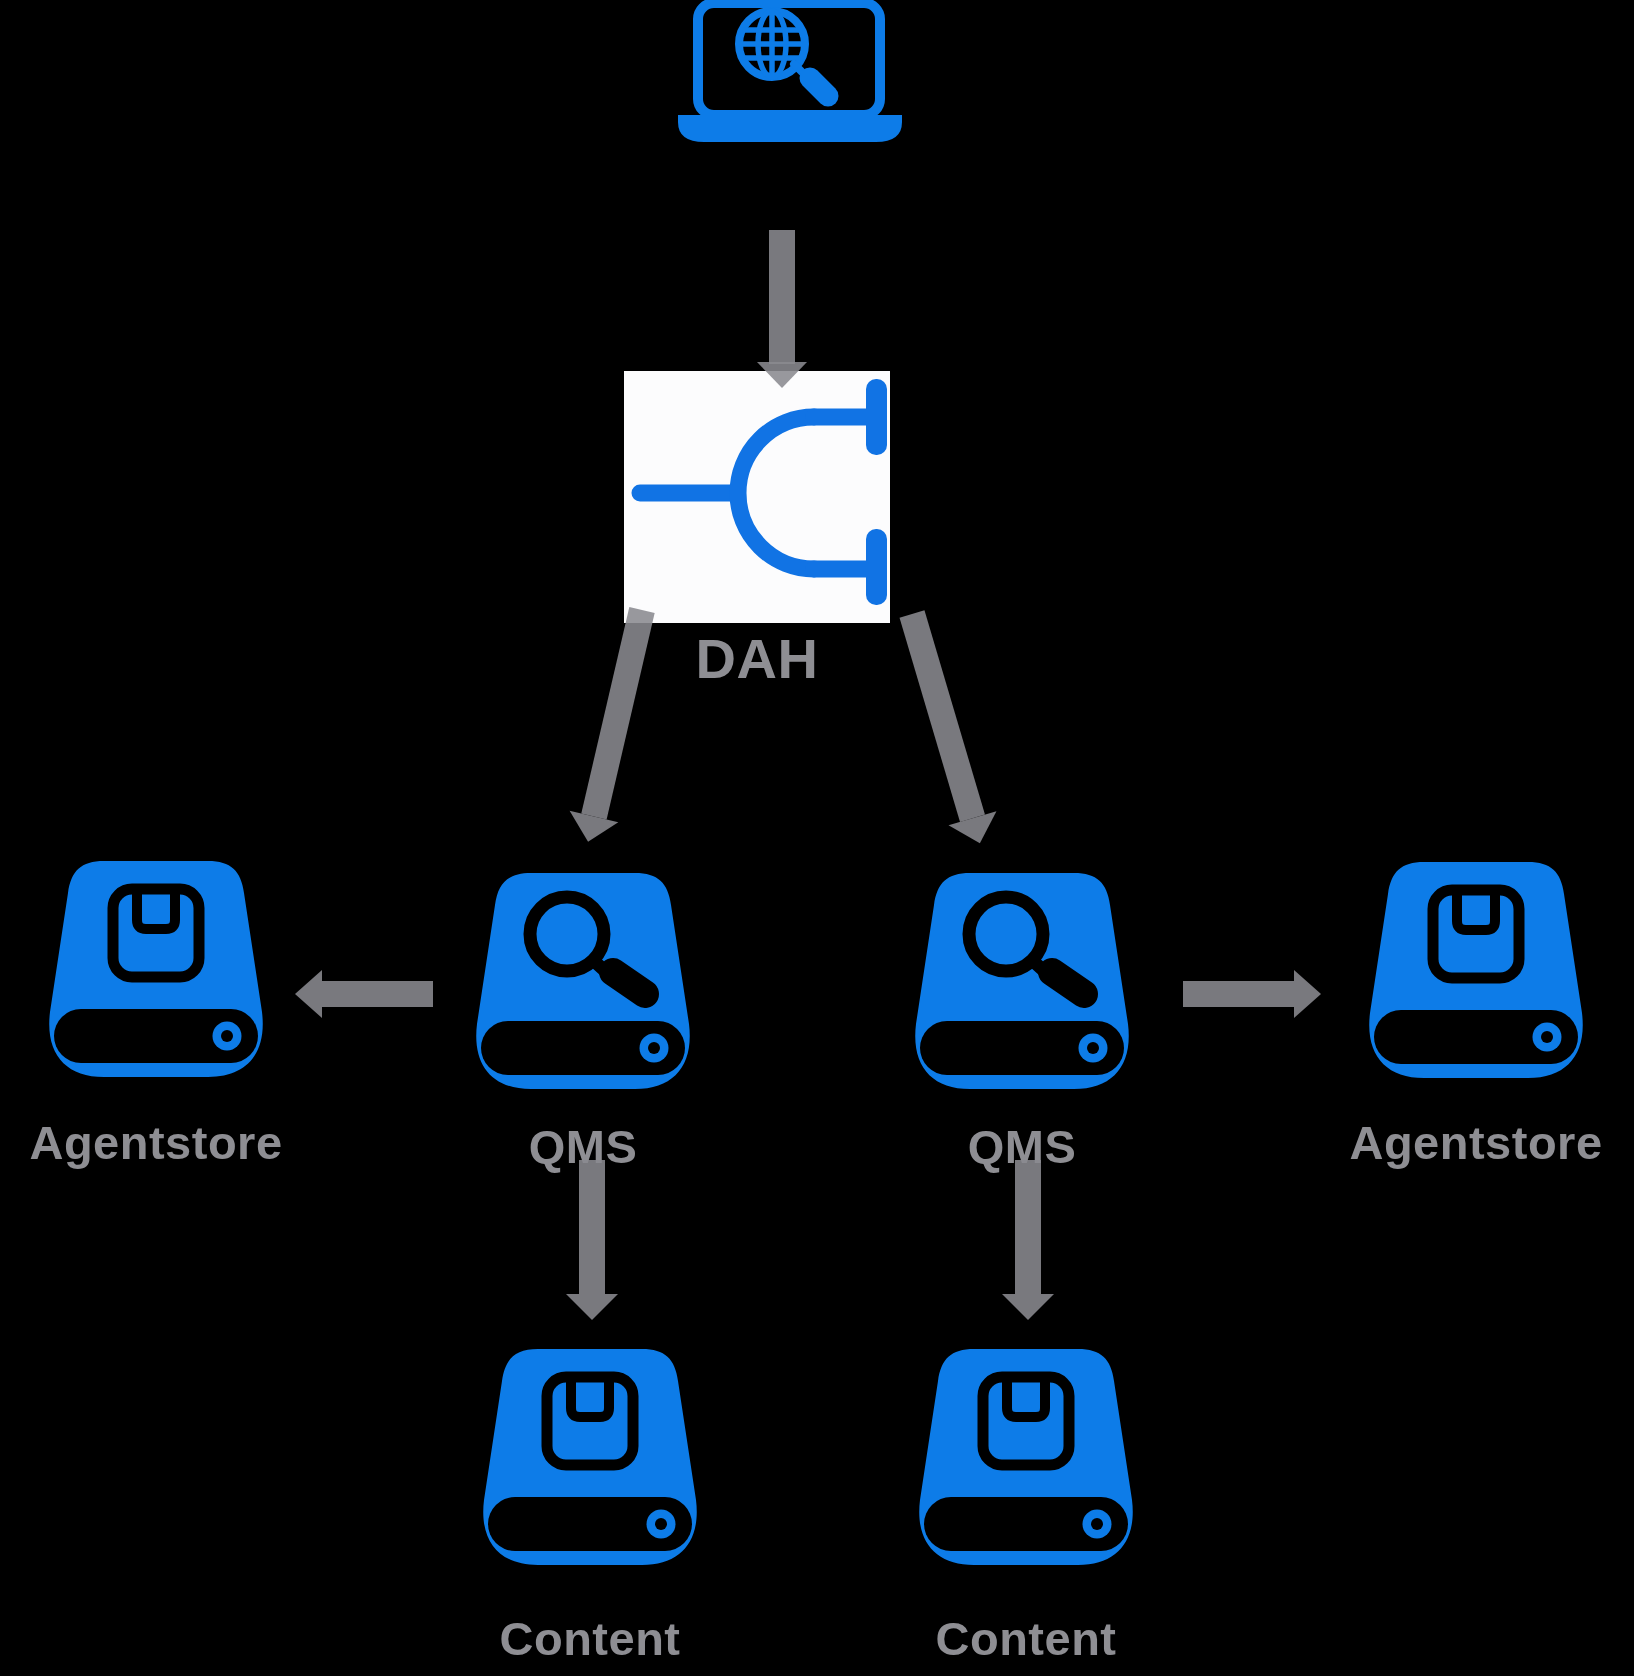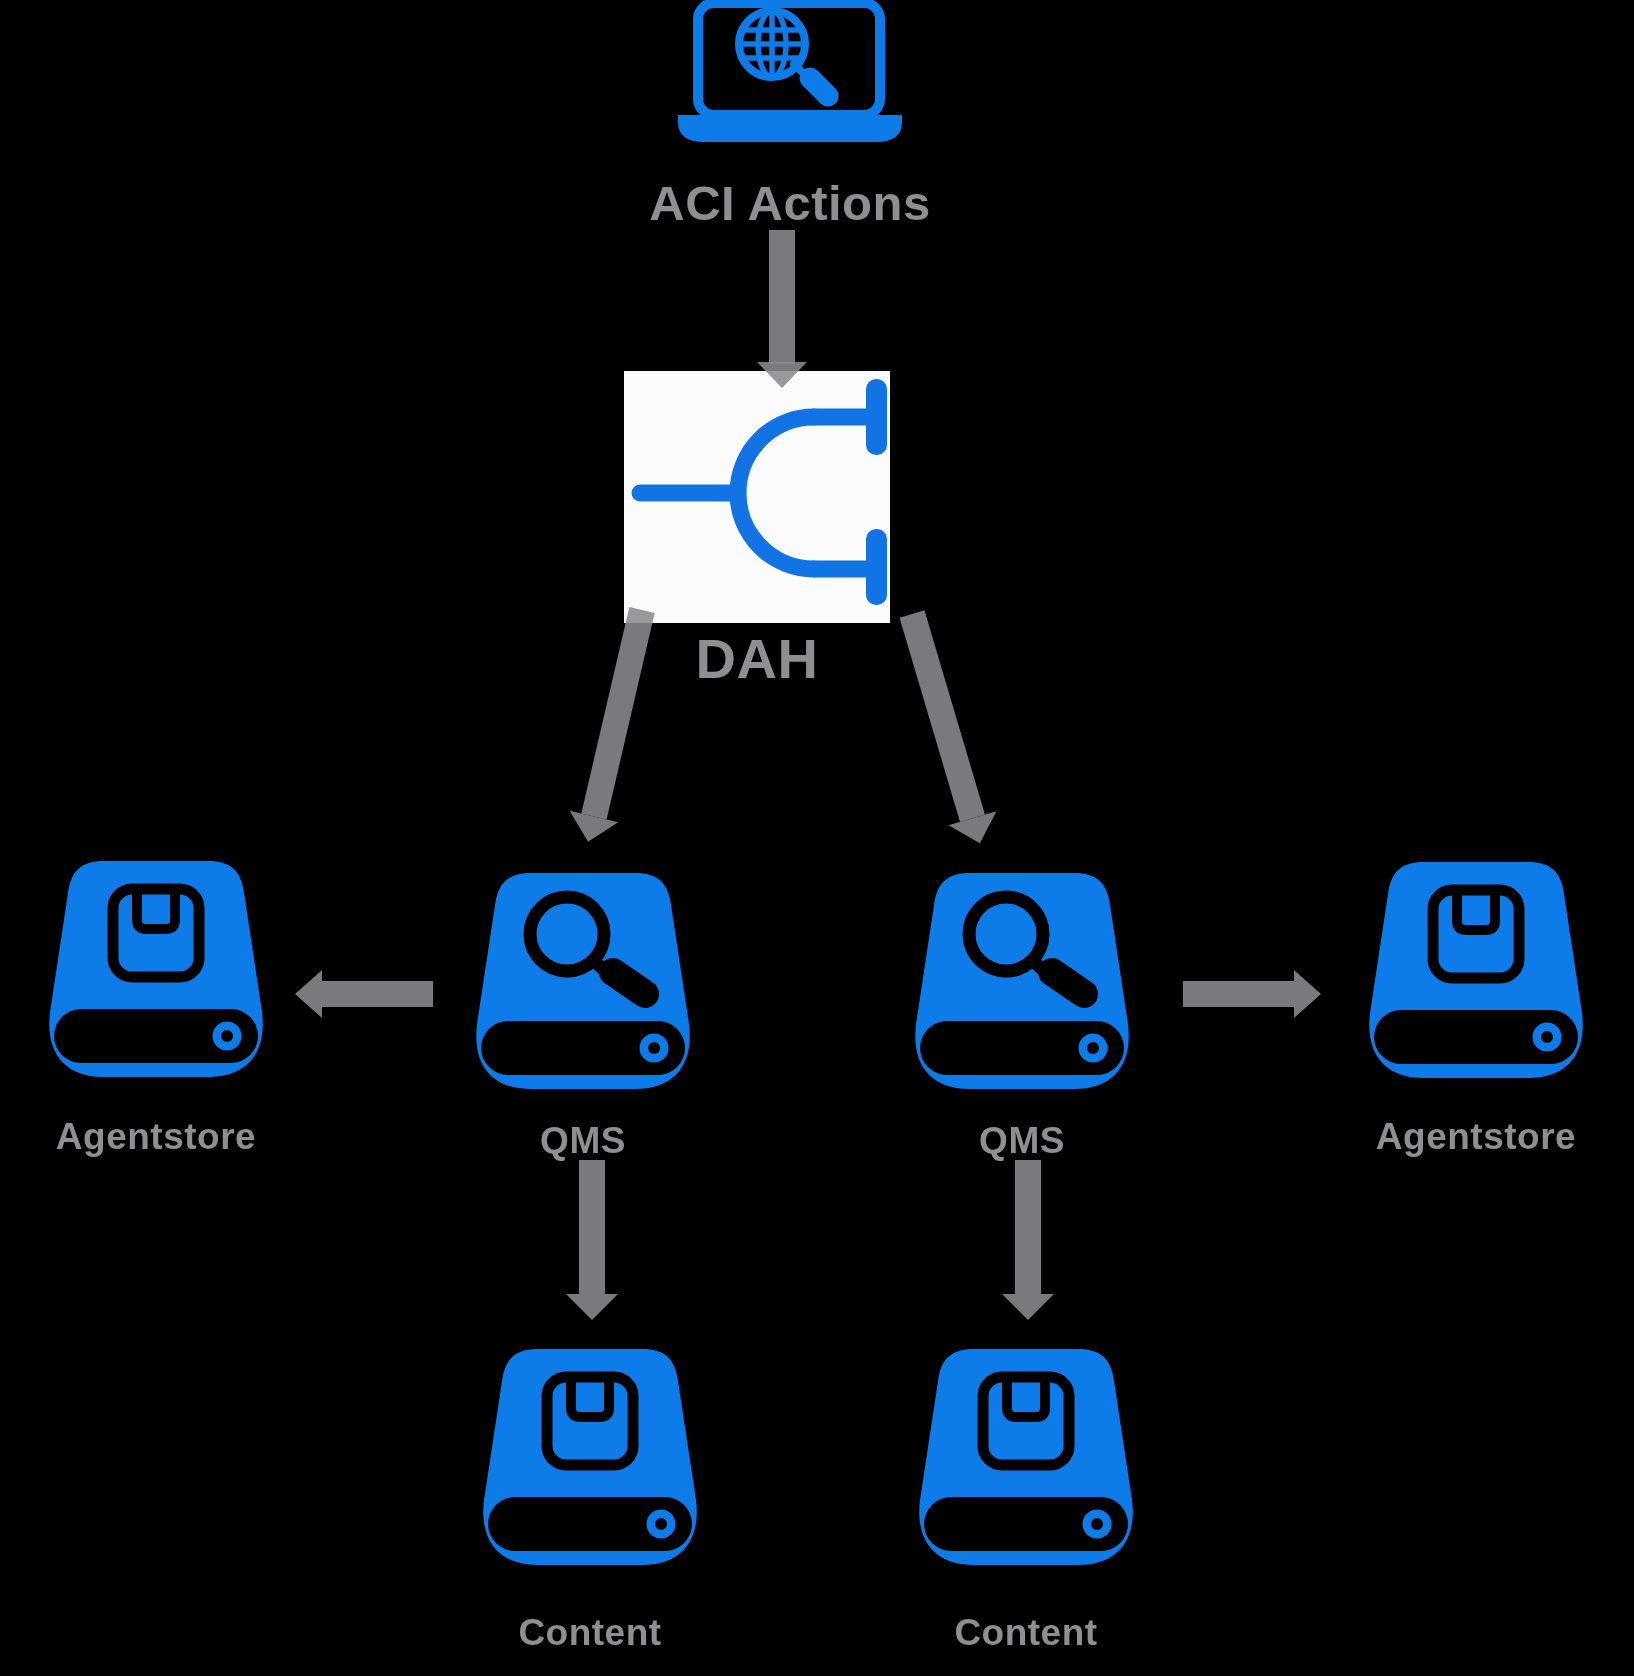--- a/index.html
+++ b/index.html
@@ -9,21 +9,21 @@
     --label-gray:#8e8e93;
     --arrow-gray:#8a8a8f;
     --dah-box-white:#fcfcfd;
   }
   html,body{margin:0;padding:0;background:var(--bg);}
   #canvas{position:relative;width:1634px;height:1676px;background:var(--bg);overflow:hidden;
           font-family:"Liberation Sans",sans-serif;}
   .abs{position:absolute;}
   .node-label{
     position:absolute;transform:translateX(-50%);
-    font-weight:700;font-size:37px;line-height:1.05;
+    font-weight:700;font-size:47px;line-height:1.05;
     color:var(--label-gray);white-space:nowrap;letter-spacing:.5px;
   }
   .arrow{fill:var(--arrow-gray);fill-opacity:.88;}
   .arrow-svg{position:absolute;z-index:2;overflow:visible;}
   #dah-box{
     position:absolute;left:624px;top:371px;width:266px;height:252px;
     background:var(--dah-box-white);z-index:1;
   }
   .drive-svg{position:absolute;z-index:0;}
 </style>
@@ -59,21 +59,20 @@
     <path d="M8,115 L232,115 L232,122 Q232,142 206,142 L34,142 Q8,142 8,122 Z" style="fill:var(--icon-blue)"></path>
     <circle cx="102" cy="44" r="33" style="fill:none;stroke:var(--icon-blue);stroke-width:8"></circle>
     <ellipse cx="102" cy="44" rx="14" ry="33" style="fill:none;stroke:var(--icon-blue);stroke-width:5.5"></ellipse>
     <line x1="102" y1="11" x2="102" y2="77" style="stroke:var(--icon-blue);stroke-width:5.5"></line>
     <line x1="73" y1="30" x2="131" y2="30" style="stroke:var(--icon-blue);stroke-width:5.5"></line>
     <line x1="69" y1="44" x2="135" y2="44" style="stroke:var(--icon-blue);stroke-width:5.5"></line>
     <line x1="73" y1="58" x2="131" y2="58" style="stroke:var(--icon-blue);stroke-width:5.5"></line>
     <line x1="124" y1="64" x2="132" y2="72" style="stroke:var(--icon-blue);stroke-width:8;stroke-linecap:round"></line>
     <line x1="140" y1="78" x2="158" y2="96" style="stroke:var(--icon-blue);stroke-width:21;stroke-linecap:round"></line>
   </svg>
-  <div class="node-label" style="left:790px;top:178px;font-size:49px">ACI Actions</div>
 
   <svg class="arrow-svg" style="left:757px;top:230px" width="50" height="158" viewBox="0 0 50 158">
     <rect class="arrow" x="12" y="0" width="26" height="134"></rect>
     <polygon class="arrow" points="0,132 50,132 25,158"></polygon>
   </svg>
 
   <div id="dah-box">
     <svg width="266" height="252" viewBox="0 0 266 252">
       <g style="fill:none;stroke:var(--splitter-blue);stroke-width:17;stroke-linecap:round">
         <line x1="16" y1="122" x2="112" y2="122"></line>

